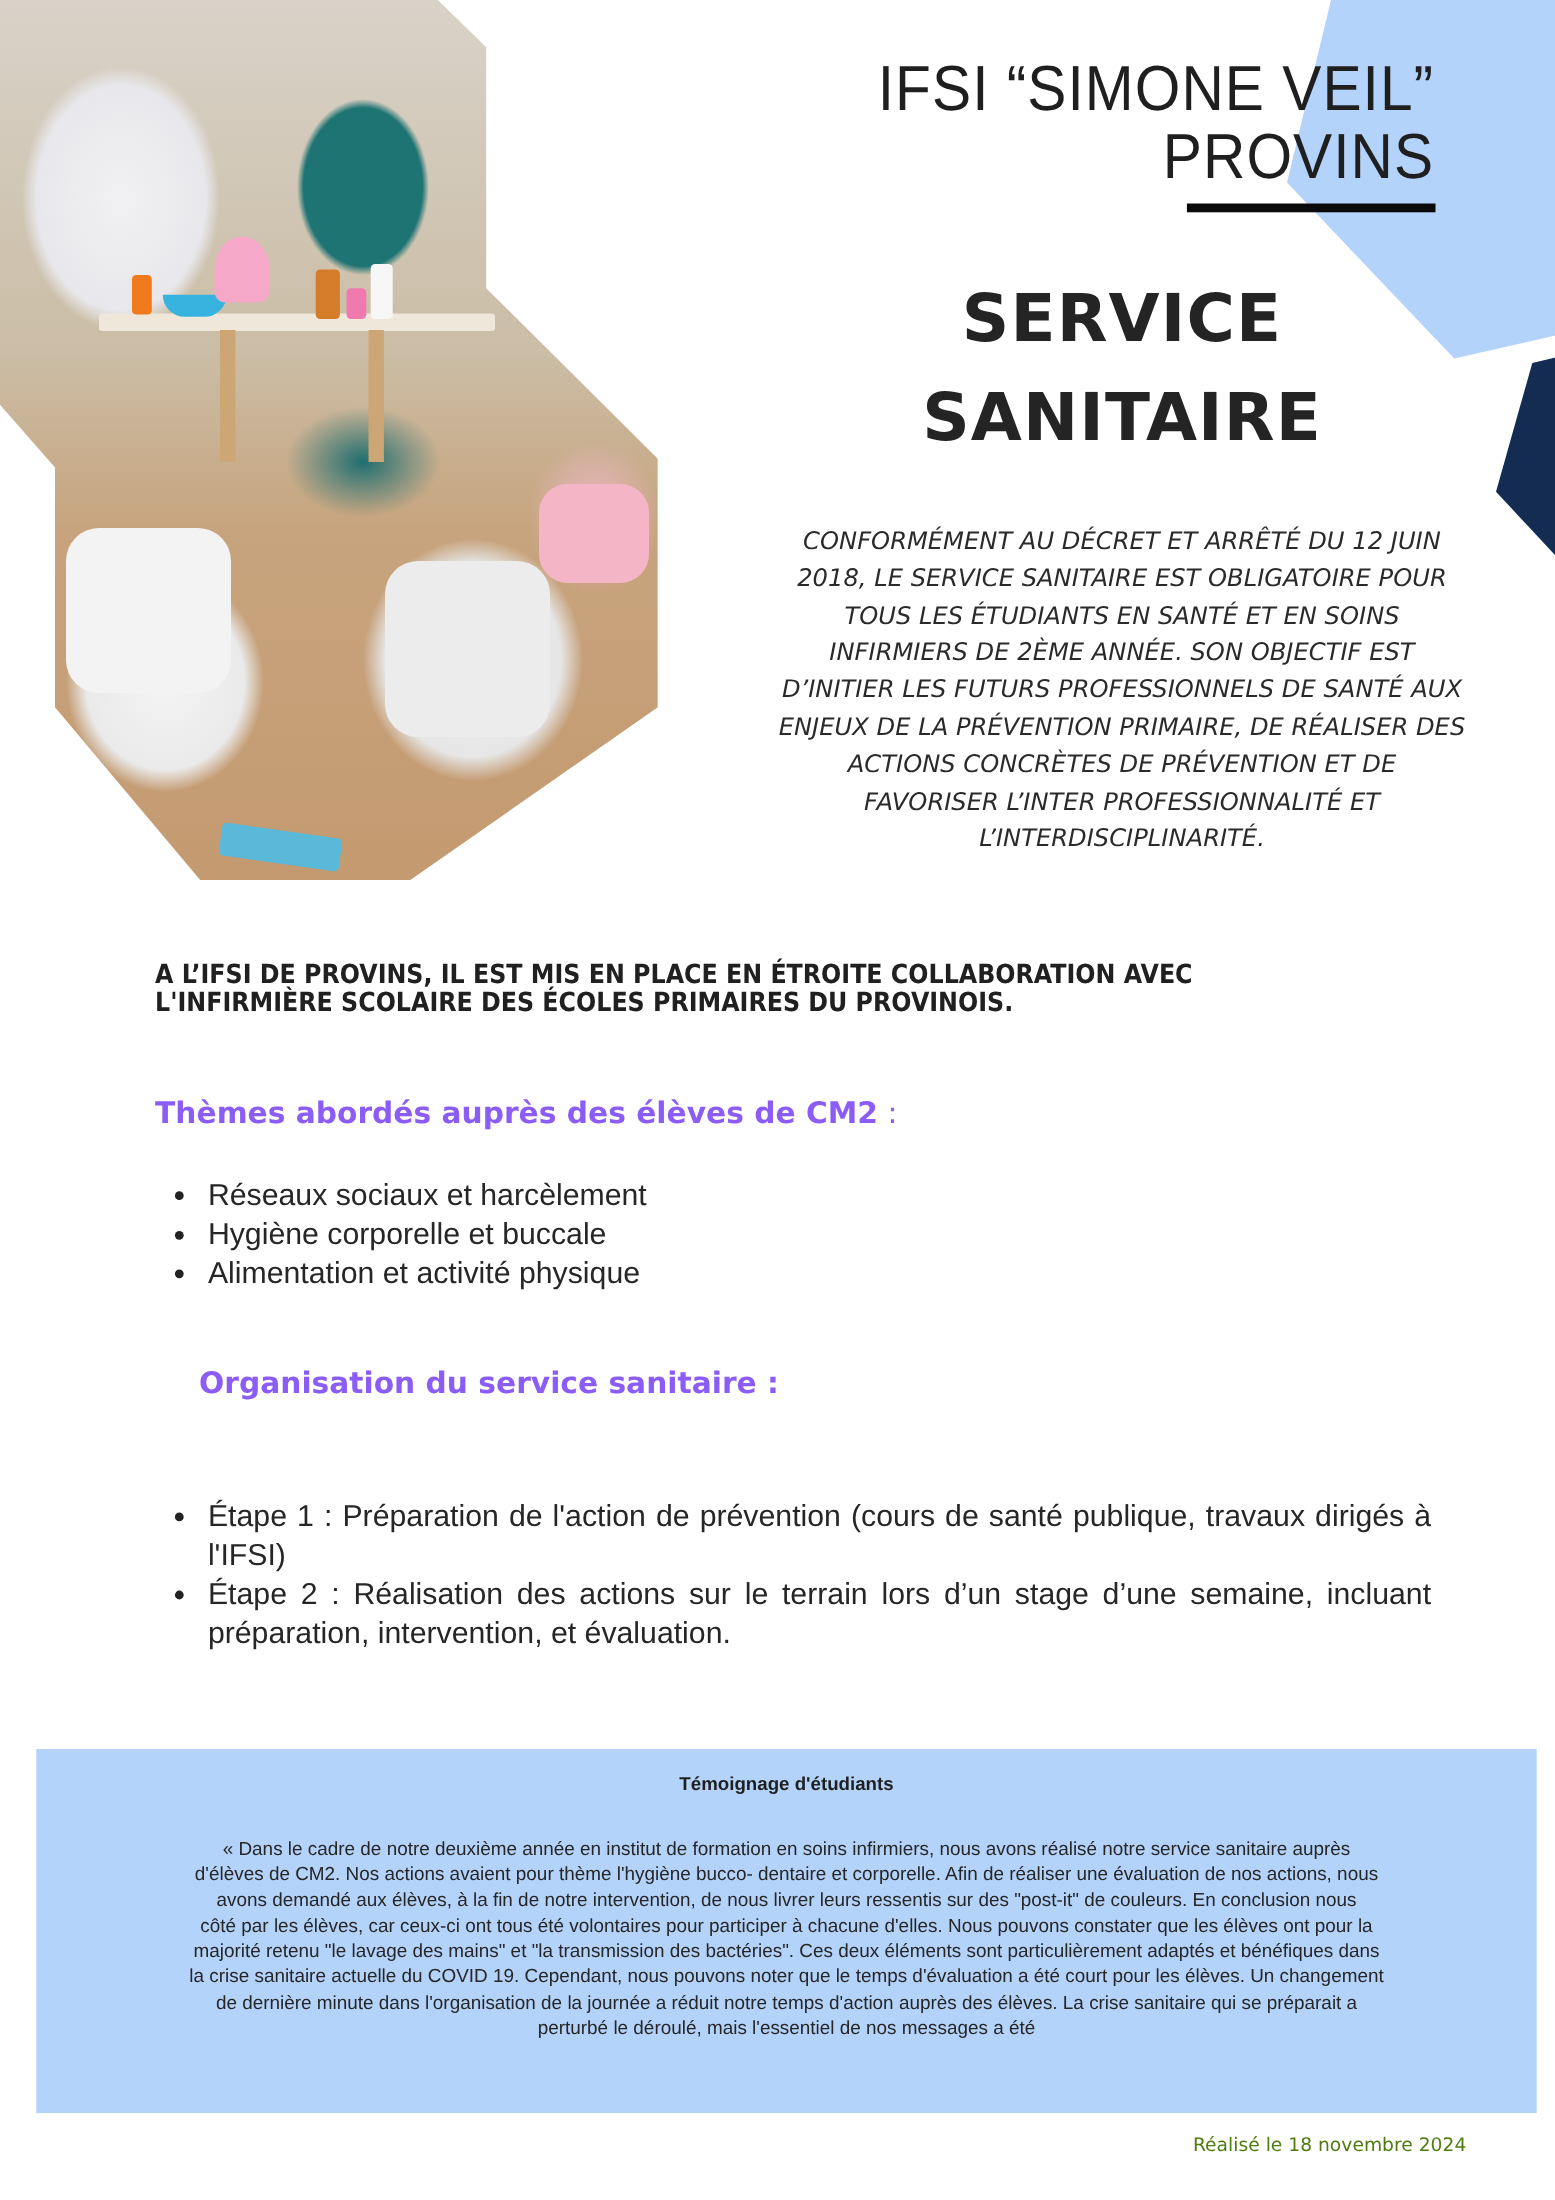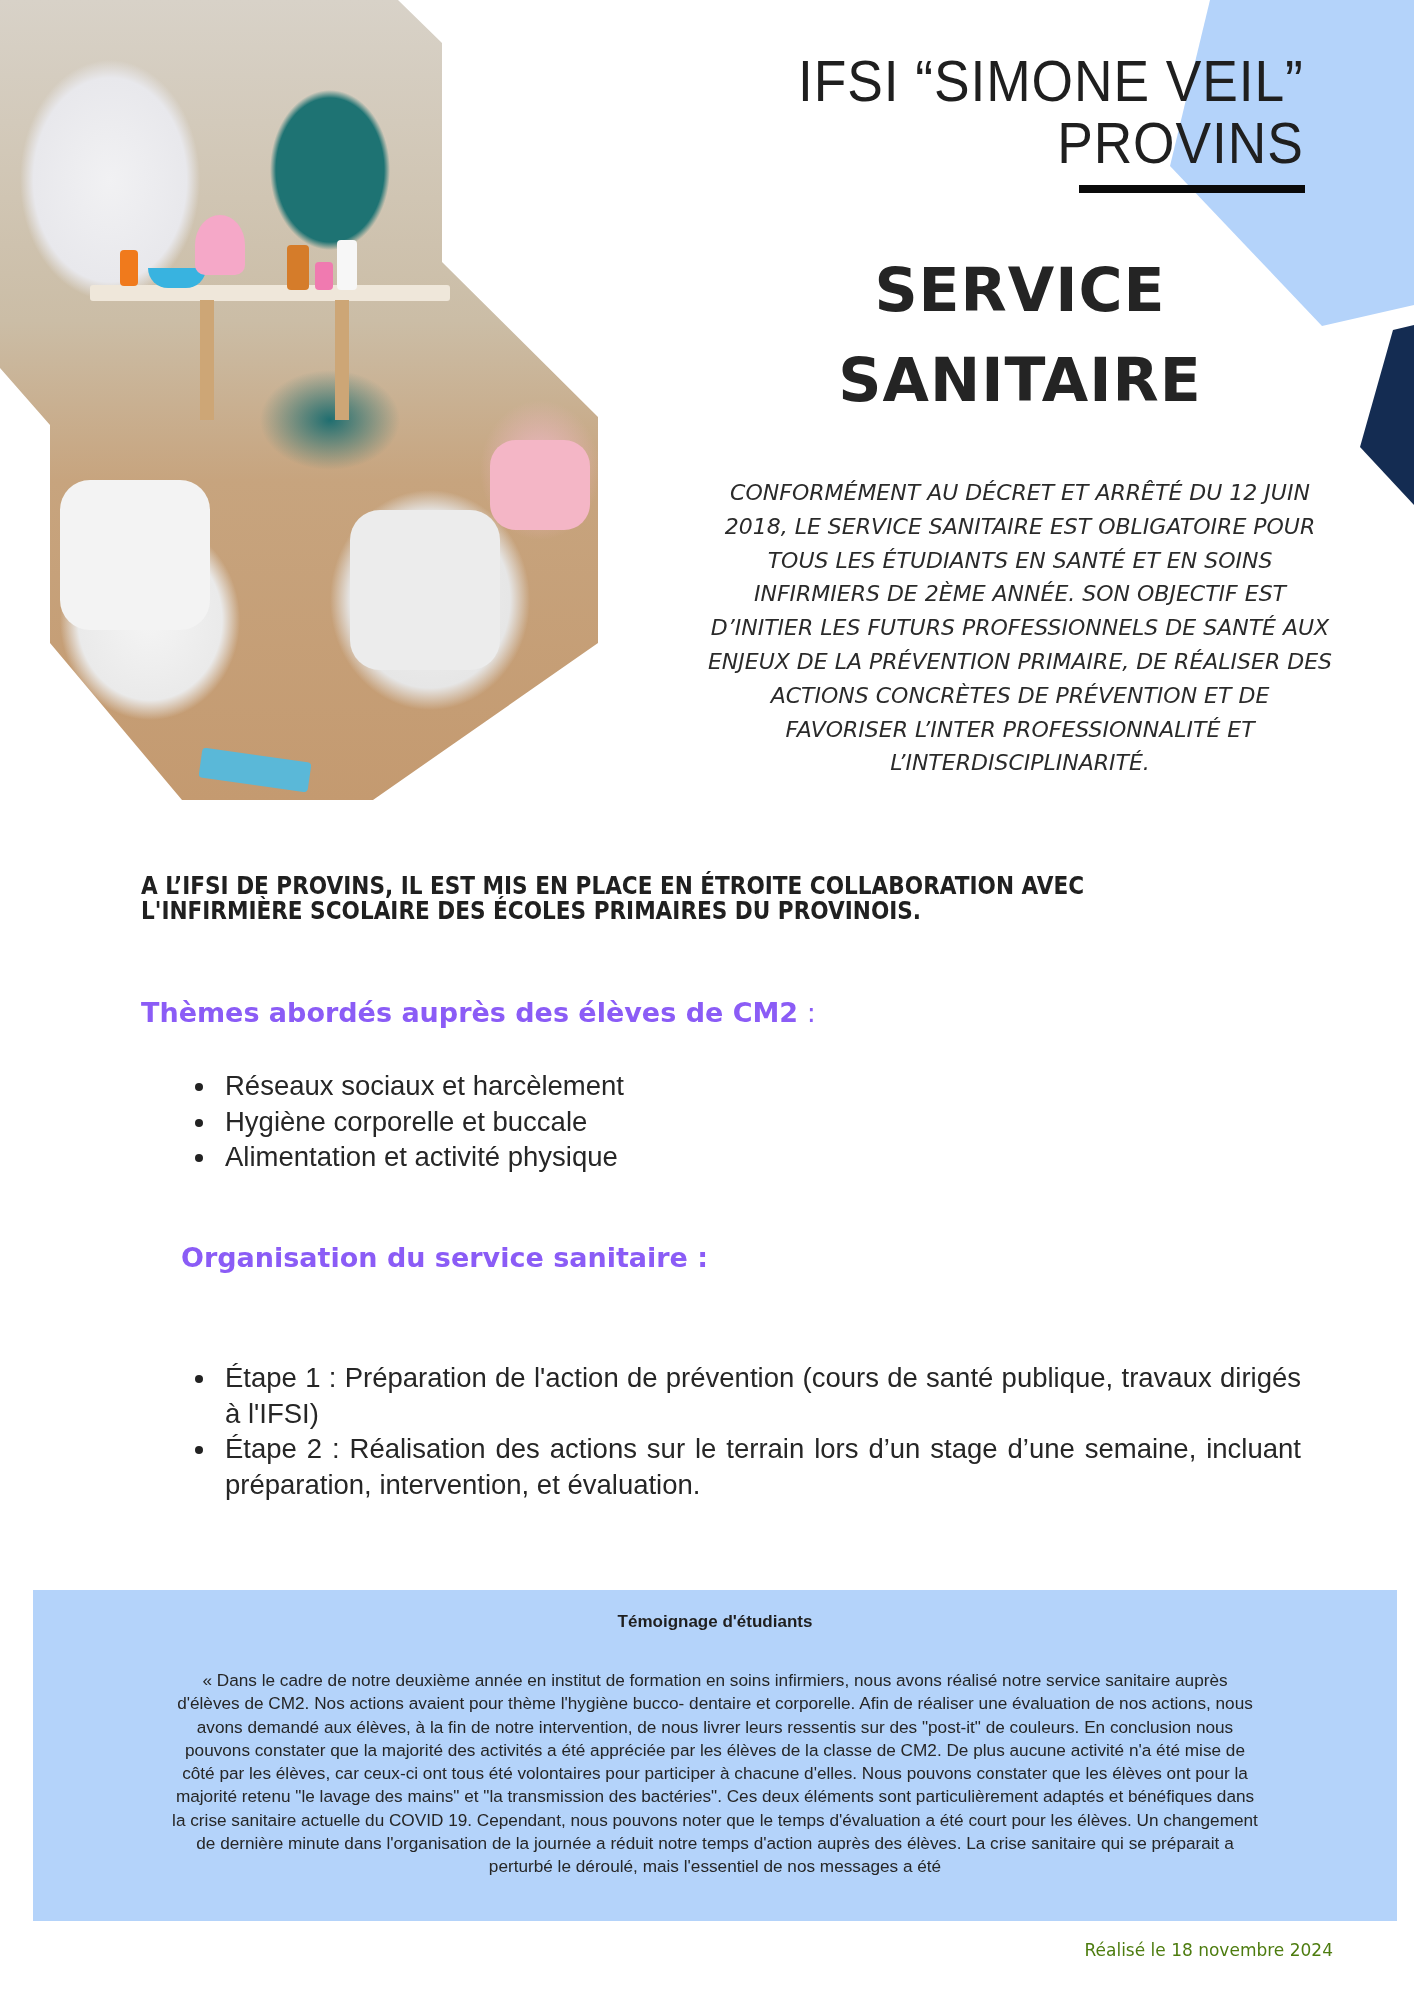--- a/index.html
+++ b/index.html
@@ -28,21 +28,21 @@
   .main-title { position: absolute; left: 700px; width: 640px; top: 245px; text-align: center; font-family: "DejaVu Sans", sans-serif; font-weight: 700; font-size: 60px; line-height: 90px; color: #242424; letter-spacing: 1px; }
 
   .intro { position: absolute; left: 690px; width: 660px; top: 476px; text-align: center; font-family: "DejaVu Sans", sans-serif; font-style: italic; font-size: 22px; line-height: 33.8px; color: #2a2a2a; text-transform: uppercase; font-weight: 300; }
 
   .collab { position: absolute; left: 141px; top: 874px; width: 1120px; font-family: "DejaVu Sans", sans-serif; font-weight: 700; font-size: 24px; line-height: 25px; color: #202020; letter-spacing: 0; text-transform: uppercase; transform: scaleX(0.9); transform-origin: left top; }
 
   .section-title { position: absolute; left: 141px; font-family: "DejaVu Sans", sans-serif; font-weight: 700; font-size: 27px; line-height: 32px; color: #8b5cf6; }
   .section-title .colon { font-weight: 400; }
 
   ul.bullets { position: absolute; left: 141px; margin: 0; padding: 0 0 0 48px; list-style: none; font-family: "Liberation Sans", sans-serif; font-size: 27.5px; color: #262626; }
-  ul.bullets li { position: relative; line-height: 35.5px; margin-left: 36px; }
+  ul.bullets li { position: relative; line-height: 35.5px; }
   ul.bullets li::before { content: ""; position: absolute; left: -30px; top: 15px; width: 8px; height: 8px; border-radius: 50%; background: #222; }
   ul.steps li { text-align: justify; text-align-last: left; }
 
   .testimonial { position: absolute; left: 33px; top: 1590px; width: 1364px; height: 331px; background: #b4d3fa; }
   .testimonial-title { position: absolute; left: 0; right: 0; top: 22px; text-align: center; font-family: "Liberation Sans", sans-serif; font-weight: 700; font-size: 17px; color: #1f1f1f; }
   .testimonial-body { position: absolute; left: 14px; right: 14px; top: 79px; text-align: center; font-family: "Liberation Sans", sans-serif; font-size: 17.2px; line-height: 23.3px; color: #262626; }
 
   .footer-date { position: absolute; right: 81px; top: 1940px; font-family: "DejaVu Sans", sans-serif; font-size: 17px; color: #4d7c0f; }
 </style>
 </head>
@@ -109,21 +109,20 @@
   <li>Étape 1 : Préparation de l'action de prévention (cours de santé publique, travaux dirigés à l'IFSI)</li>
   <li>Étape 2 : Réalisation des actions sur le terrain lors d’un stage d’une semaine, incluant préparation, intervention, et évaluation.</li>
 </ul>
 
 <div class="testimonial">
   <div class="testimonial-title">Témoignage d'étudiants</div>
   <div class="testimonial-body">
     <div>« Dans le cadre de notre deuxième année en institut de formation en soins infirmiers, nous avons réalisé notre service sanitaire auprès</div>
     <div>d'élèves de CM2. Nos actions avaient pour thème l'hygiène bucco- dentaire et corporelle. Afin de réaliser une évaluation de nos actions, nous</div>
     <div>avons demandé aux élèves, à la fin de notre intervention, de nous livrer leurs ressentis sur des "post-it" de couleurs. En conclusion nous</div>
-    <div>pouvons constater que la majorité des activités a été appréciée par les élèves de la classe de CM2. De plus aucune activité n'a été mise de</div>
     <div>côté par les élèves, car ceux-ci ont tous été volontaires pour participer à chacune d'elles. Nous pouvons constater que les élèves ont pour la</div>
     <div>majorité retenu "le lavage des mains" et "la transmission des bactéries". Ces deux éléments sont particulièrement adaptés et bénéfiques dans</div>
     <div>la crise sanitaire actuelle du COVID 19. Cependant, nous pouvons noter que le temps d'évaluation a été court pour les élèves. Un changement</div>
     <div>de dernière minute dans l'organisation de la journée a réduit notre temps d'action auprès des élèves. La crise sanitaire qui se préparait a</div>
     <div>perturbé le déroulé, mais l'essentiel de nos messages a été</div>
   </div>
 </div>
 
 <div class="footer-date">Réalisé le 18 novembre 2024</div>
 

